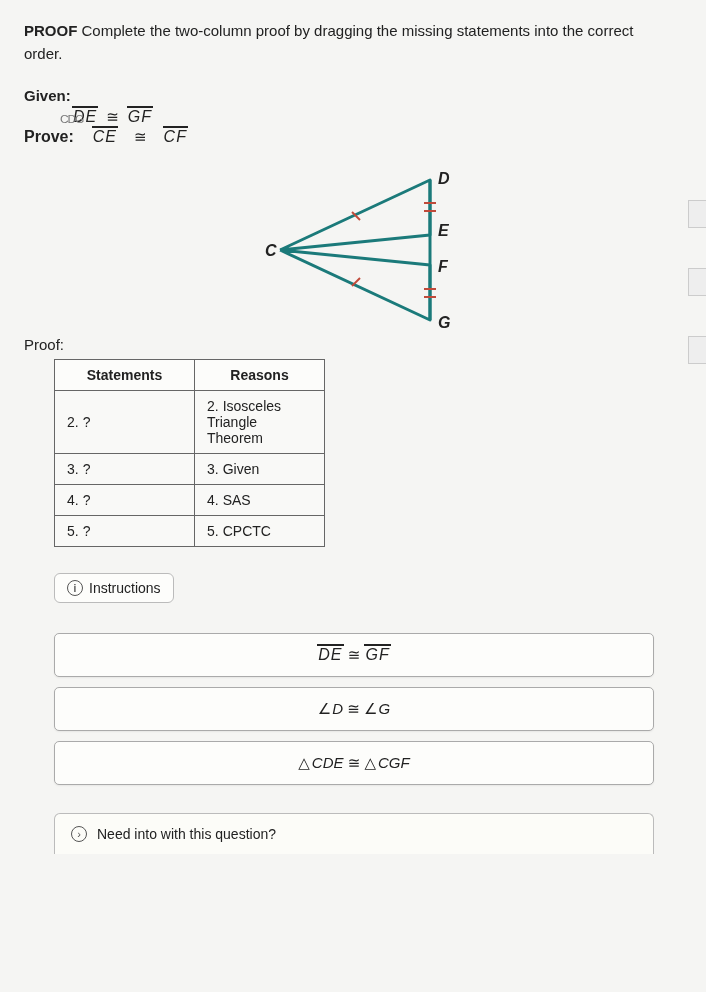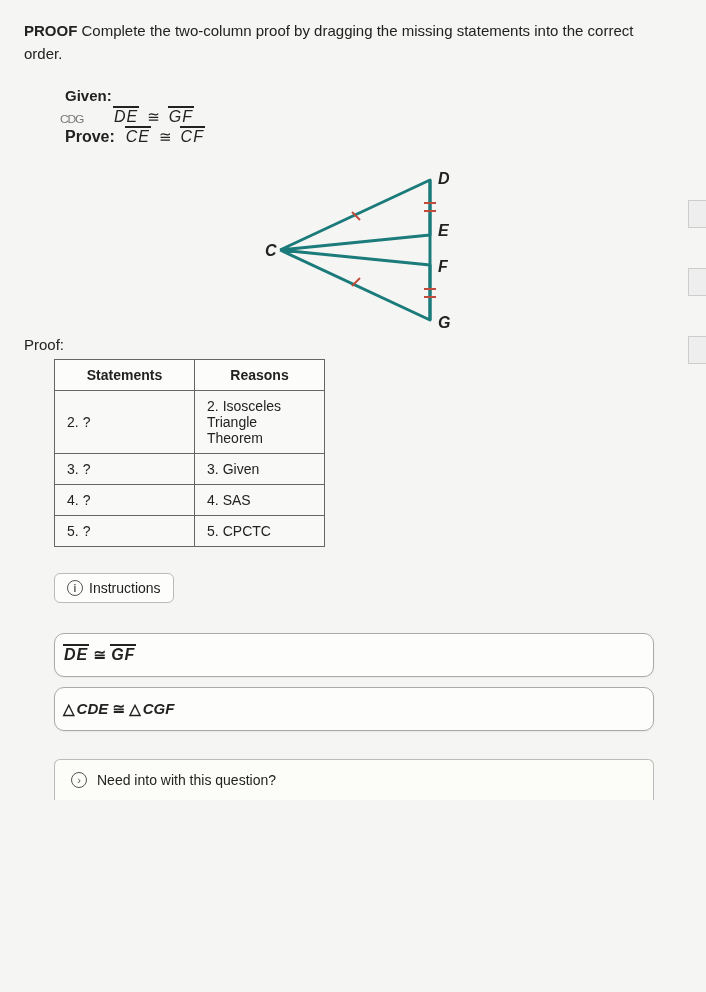--- a/index.html
+++ b/index.html
@@ -8,24 +8,24 @@
     background: #f5f5f3;
     width: 706px;
     height: 992px;
     padding: 20px 24px;
     color: #222;
     position: relative;
     overflow: hidden;
   }
   .heading-line { font-size: 15px; line-height: 1.5; max-width: 620px; }
   .heading-line .bold { font-weight: 700; }
-  .given-block { margin-top: 22px; font-size: 15px; margin-left: 41px; }
+  .given-block { margin-top: 22px; font-size: 15px; }
   .given-block .lbl { font-weight: 700; }
   .math-row { margin-top: 4px; font-size: 16px; display: flex; align-items: center; gap: 8px; padding-left: 48px; }
-  .prove-row { margin-top: 2px; font-size: 16px; display: flex; align-items: flex-end; gap: 8px; }
+  .prove-row { margin-top: 2px; font-size: 16px; display: flex; align-items: flex-end; gap: 16px; }
   .prove-row .plbl { font-weight: 700; margin-right: 2px; }
   .seg { position: relative; display: inline-block; padding: 0 1px; font-style: italic; letter-spacing: 1px; }
   .seg::before { content: ""; position: absolute; left: 0; right: 0; top: -2px; height: 1.5px; background: #222; }
   .cong { font-size: 15px; }
   .smudge {
     position: absolute;
     left: 62px; top: 114px;
     font-size: 10px; color: #777; letter-spacing: -1px;
     transform: scale(1.2,1);
     pointer-events:none;
@@ -68,27 +68,27 @@
   }
   .circ-i {
     width: 16px; height: 16px; border: 1.2px solid #555; border-radius: 50%;
     display: inline-flex; align-items: center; justify-content: center;
     font-size: 10px; font-weight: 700; color: #555; font-style: normal;
   }
 
   .drag-area { margin-top: 30px; margin-left: 30px; width: 600px; display: flex; flex-direction: column; gap: 10px; }
   .drag-opt {
     border: 1px solid #aaa;
-    border-radius: 10px;
+    border-radius: 5px;
     background: #fdfdfb;
     padding: 12px 8px;
+    text-align: center;
     font-size: 15px;
     cursor: grab;
     box-shadow: 0 1px 2px rgba(0,0,0,0.06);
-    font-weight: bold;
   }
   .drag-opt .seg { font-size: 16px; }
   .ang::before{content:"\2220"; margin-right:1px;}
   .tri::before{content:"\25B3"; margin-right:2px;}
 
   .need-help {
     margin-top: 28px;
     margin-left: 30px;
     width: 600px;
     border: 1px solid #bbb;
@@ -202,20 +202,25 @@
 </div>
 
 
 <div class="drag-area">
   <div class="drag-opt">
     <span class="seg">DE</span>
     <span class="cong"> ≅ </span>
     <span class="seg">GF</span>
   </div>
   <div class="drag-opt">
+    <span class="ang"><i style="font-style:italic">D</i></span>
+    <span class="cong"> ≅ </span>
+    <span class="ang"><i style="font-style:italic">G</i></span>
+  </div>
+  <div class="drag-opt">
     <span class="tri"><i style="font-style:italic">CDE</i></span>
     <span class="cong"> ≅ </span>
     <span class="tri"><i style="font-style:italic">CGF</i></span>
   </div>
 </div>
 
 
 <div class="need-help">
   <span class="circ-a">›</span>
   <span>Need into with this question?</span>

